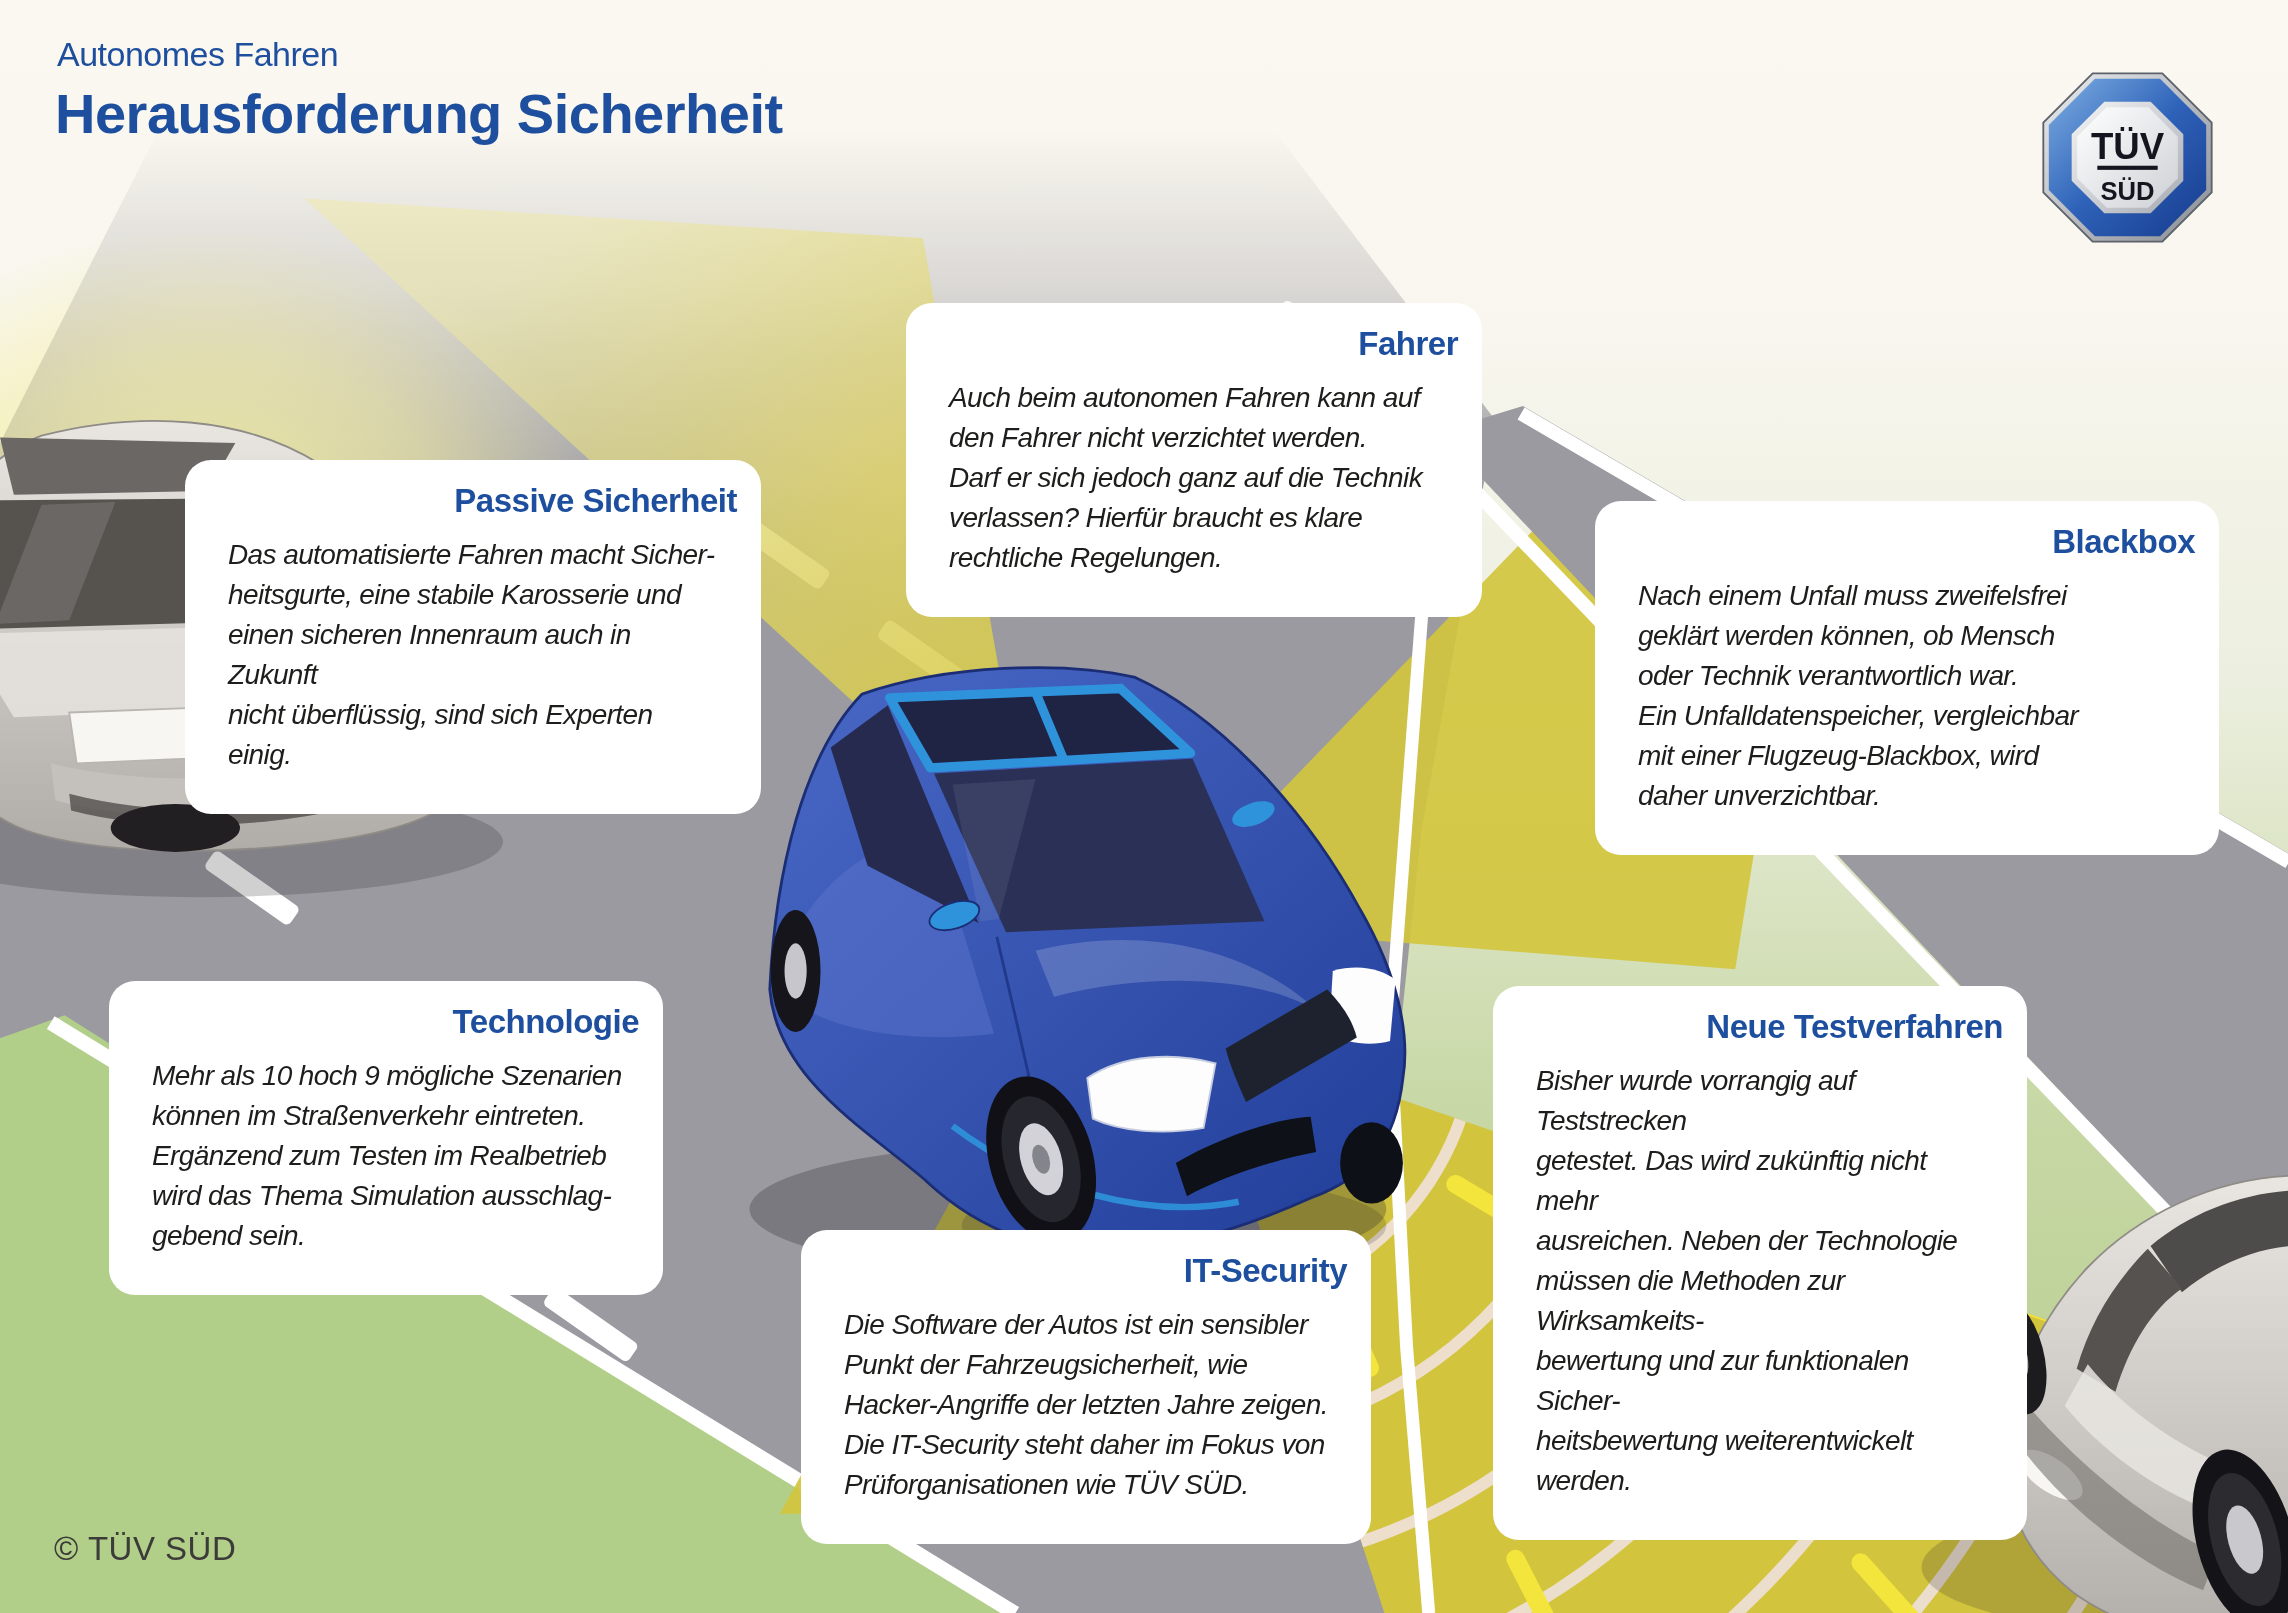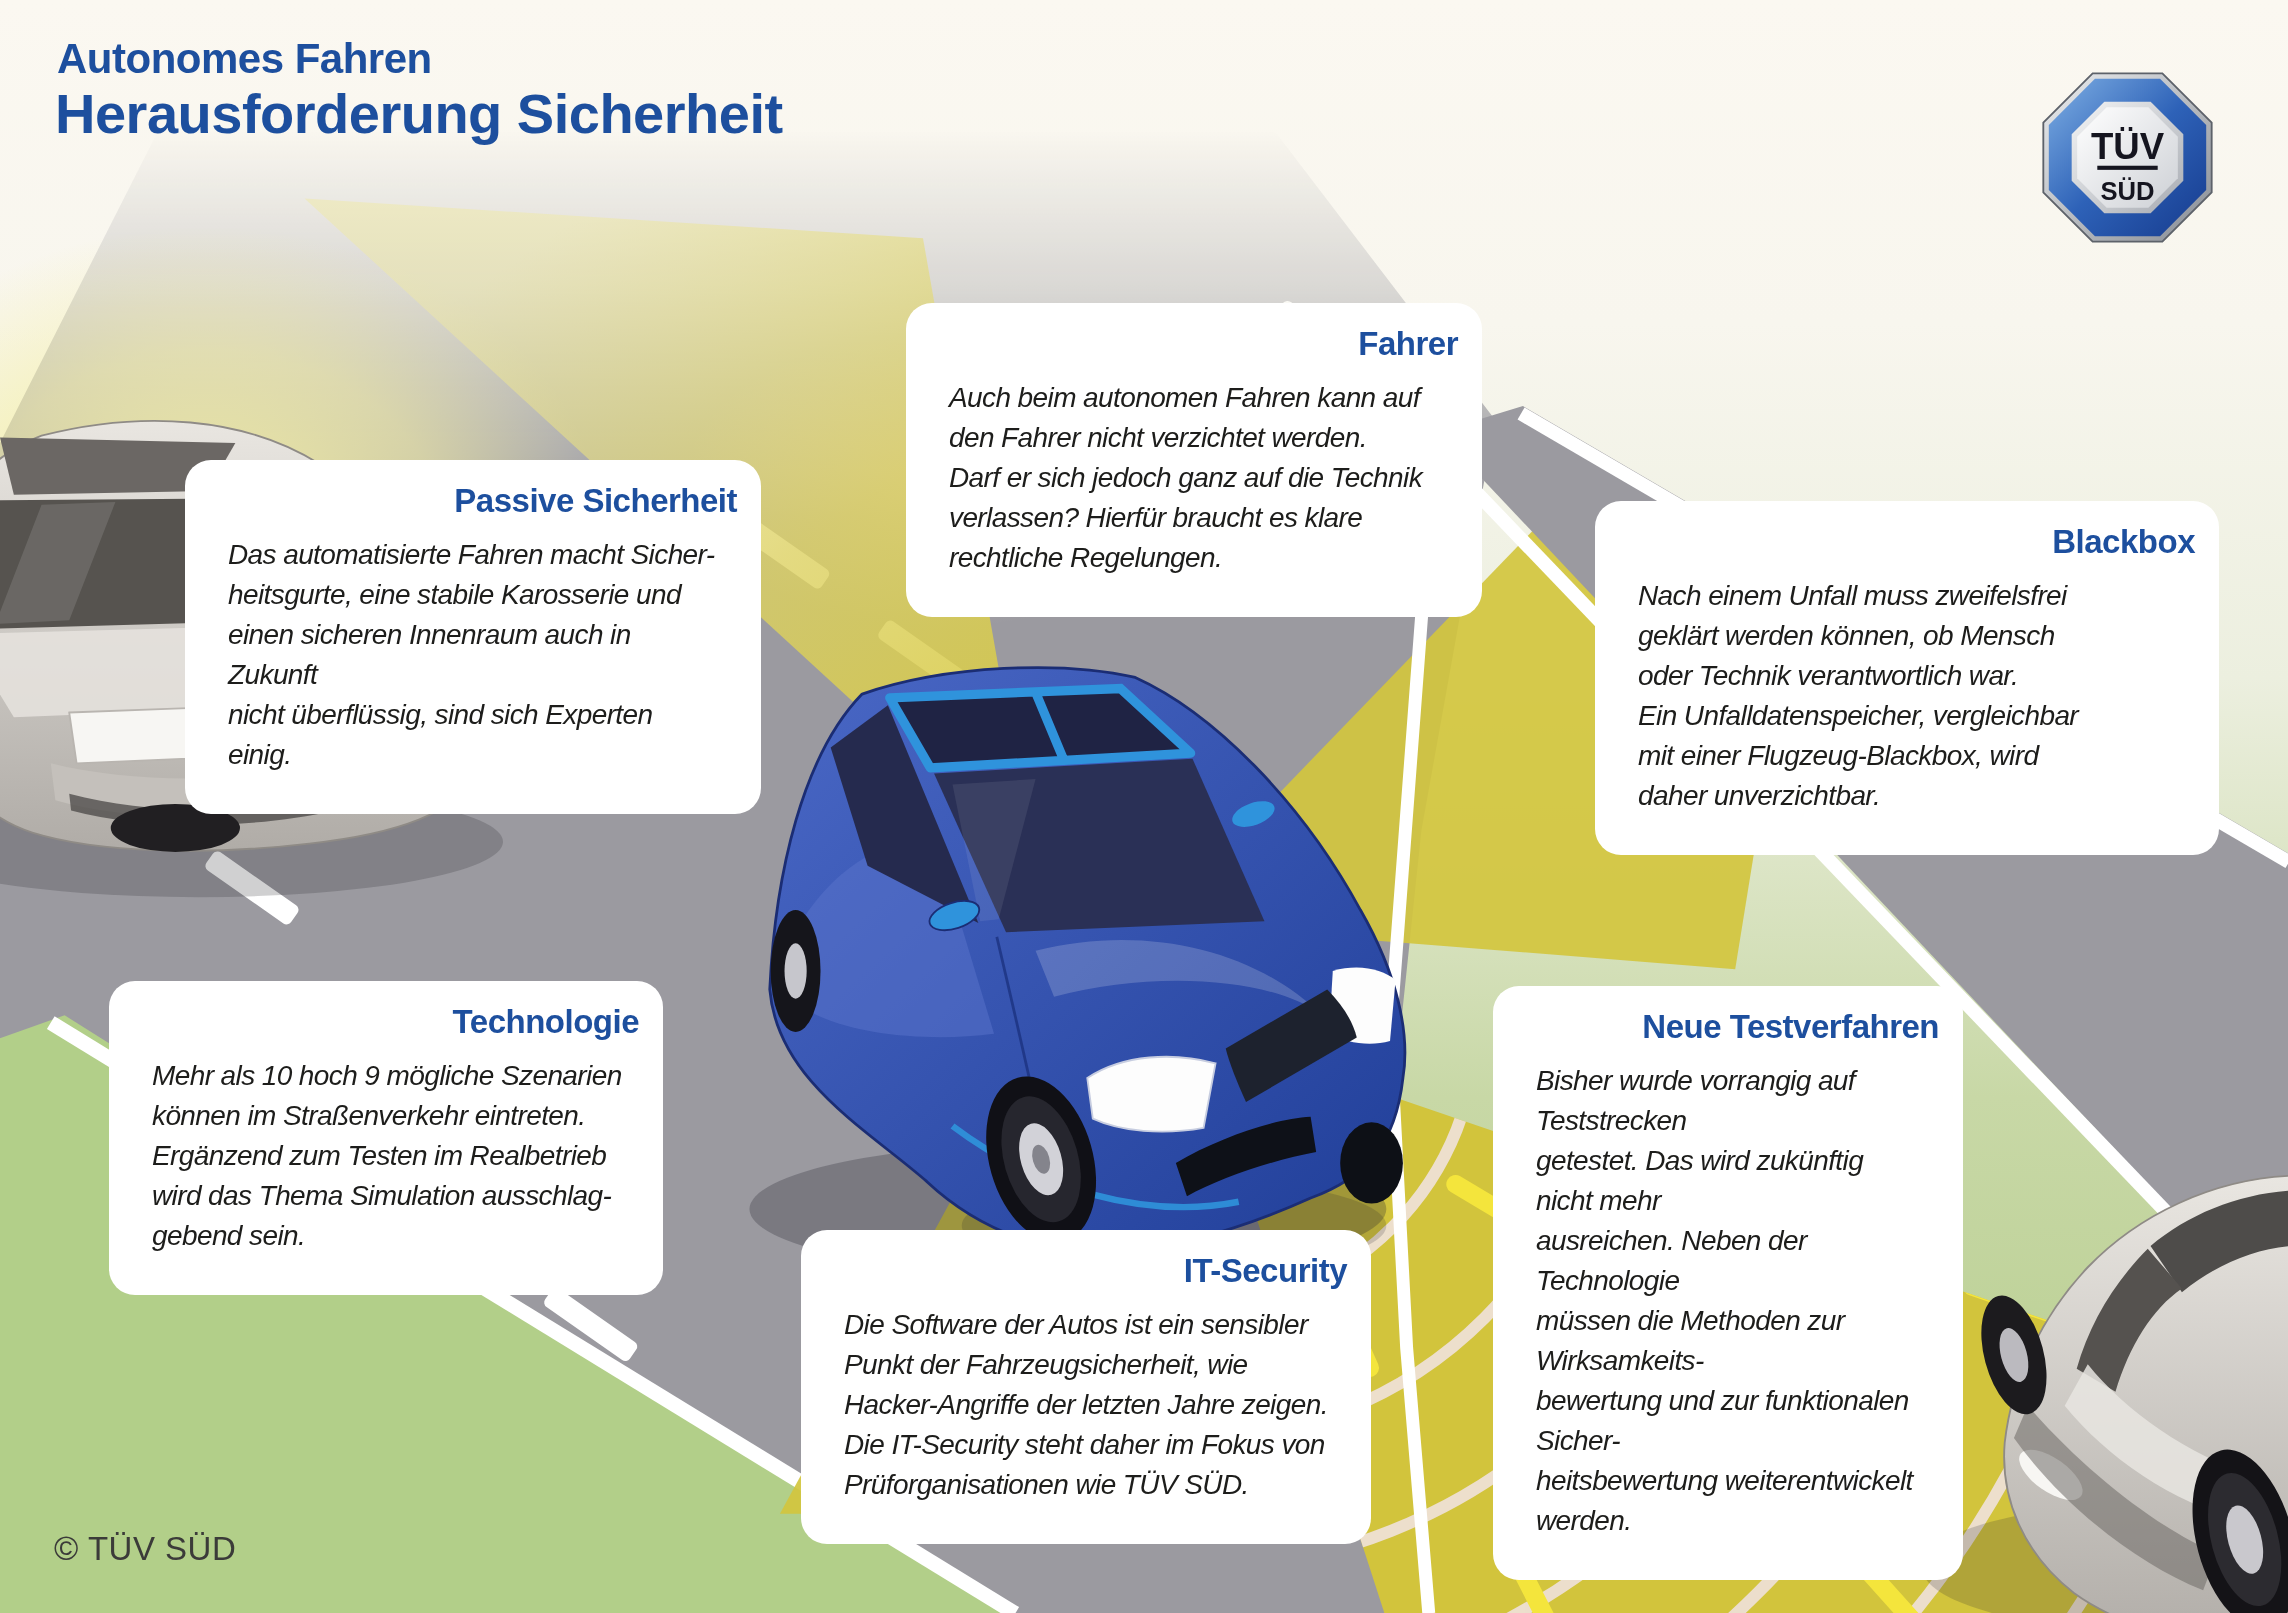--- a/index.html
+++ b/index.html
@@ -1,41 +1,41 @@
 <!DOCTYPE html>
 <html style="font-size:14.8px"><head>
 <meta charset="utf-8">
 <style>
   html,body{margin:0;padding:0;background:#fbf8f1;}
   .stage{position:relative;width:2289px;height:1613px;overflow:hidden;
          font-family:"Liberation Sans",sans-serif;}
   .scene{position:absolute;inset:0;z-index:0;}
   
-  .kicker{position:absolute;left:57px;top:35px;font-size:42px;font-weight:700;
+  .kicker{position:absolute;left:57px;top:35px;font-size:34px;font-weight:400;
           color:#1d4f9e;letter-spacing:-0.5px;z-index:5;}
   .pagetitle{position:absolute;left:55px;top:81px;font-size:56px;font-weight:700;
           color:#1d4f9e;letter-spacing:-0.5px;z-index:5;}
   
   .box{position:absolute;background:#ffffff;border-radius:26px;
        padding:22px 24px 24px 28px;box-sizing:border-box;z-index:4;}
   .box h3{margin:0 0 7.4px 0;font-size:33px;font-weight:700;color:#1d4f9e;
           letter-spacing:-0.5px;text-align:right;}
   .box p{margin:15px;font-size:28px;line-height:40px;color:#1d1d1b;
          letter-spacing:-0.6px;white-space:pre-line;font-style:italic;}
   .tail{position:absolute;width:0;height:0;border-style:solid;z-index:3;}
   .tail-passive{left:321px;top:681px;border-width:66px 31px 0 31px;
                 border-color:#ffffff transparent transparent transparent;}
   .tail-fahrer{left:1403px;top:546px;border-width:70px 0 0 48px;
                border-color:transparent transparent transparent #ffffff;}
   .b-passive{left:185px;top:460px;width:576px;}
   .b-fahrer{left:906px;top:303px;width:576px;}
   .b-blackbox{left:1595px;top:501px;width:624px;}
   .b-simulationen{left:109px;top:981px;width:554px;}
   .b-itsecurity{left:801px;top:1230px;width:570px;}
-  .b-testverfahren{left:1493px;top:986px;width:470px;}
+  .b-testverfahren{left:1493px;top:986px;width:534px;}
   
   .logo{position:absolute;left:2036px;top:66px;width:183px;height:183px;z-index:5;}
   
   .copyright{position:absolute;left:54px;top:1530px;font-size:33px;color:#3b3b39;
              letter-spacing:0.5px;z-index:5;}
 </style>
 </head>
 <body>
 
 <div class="stage">

